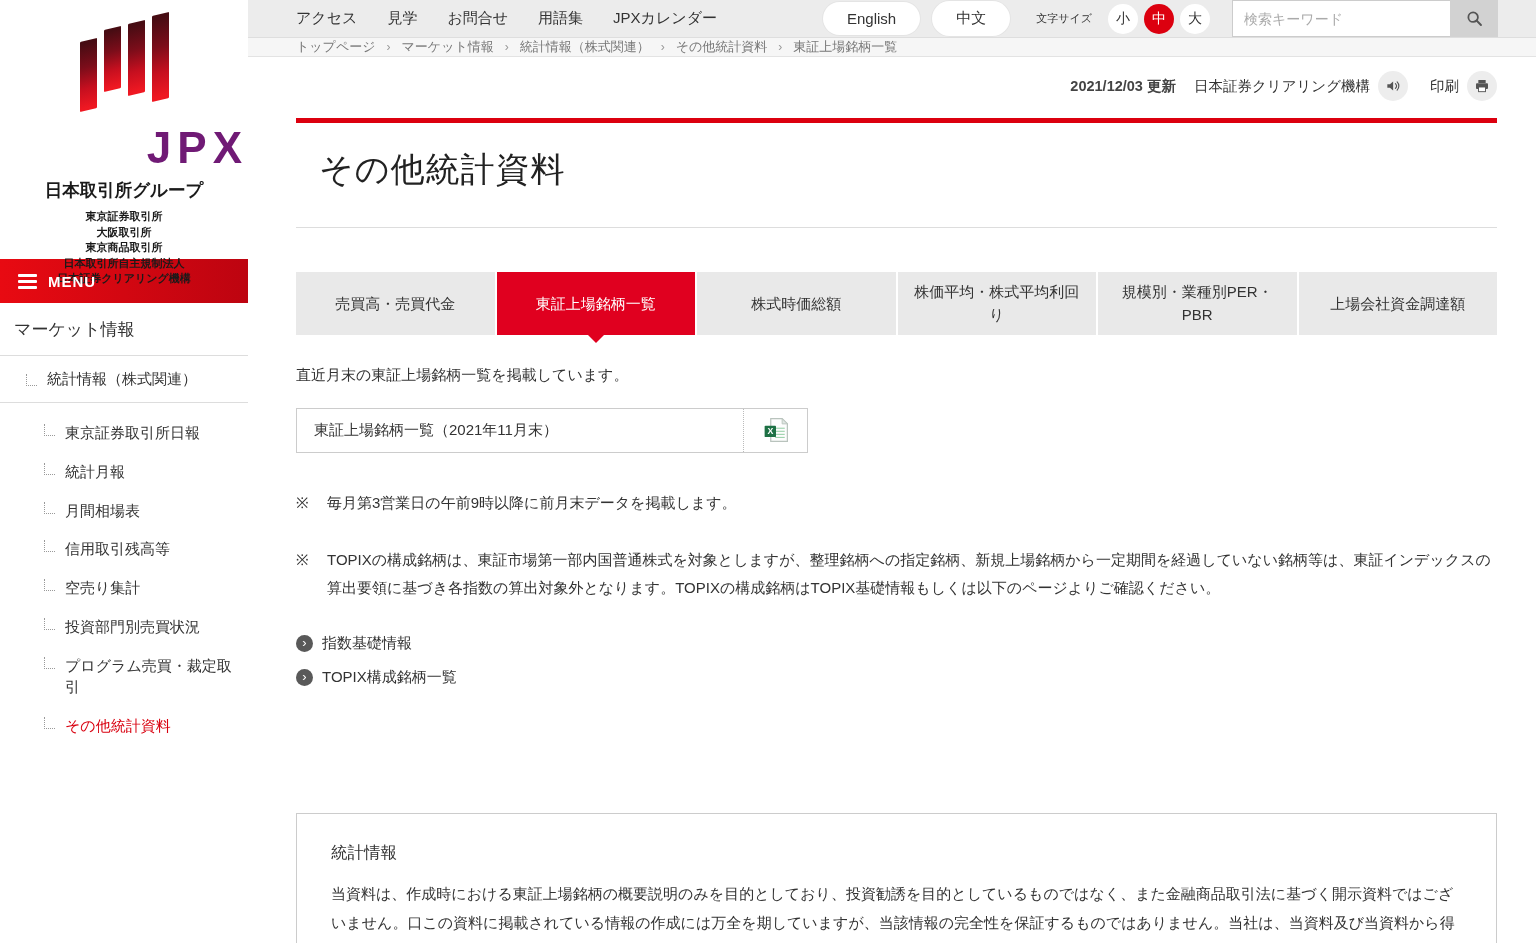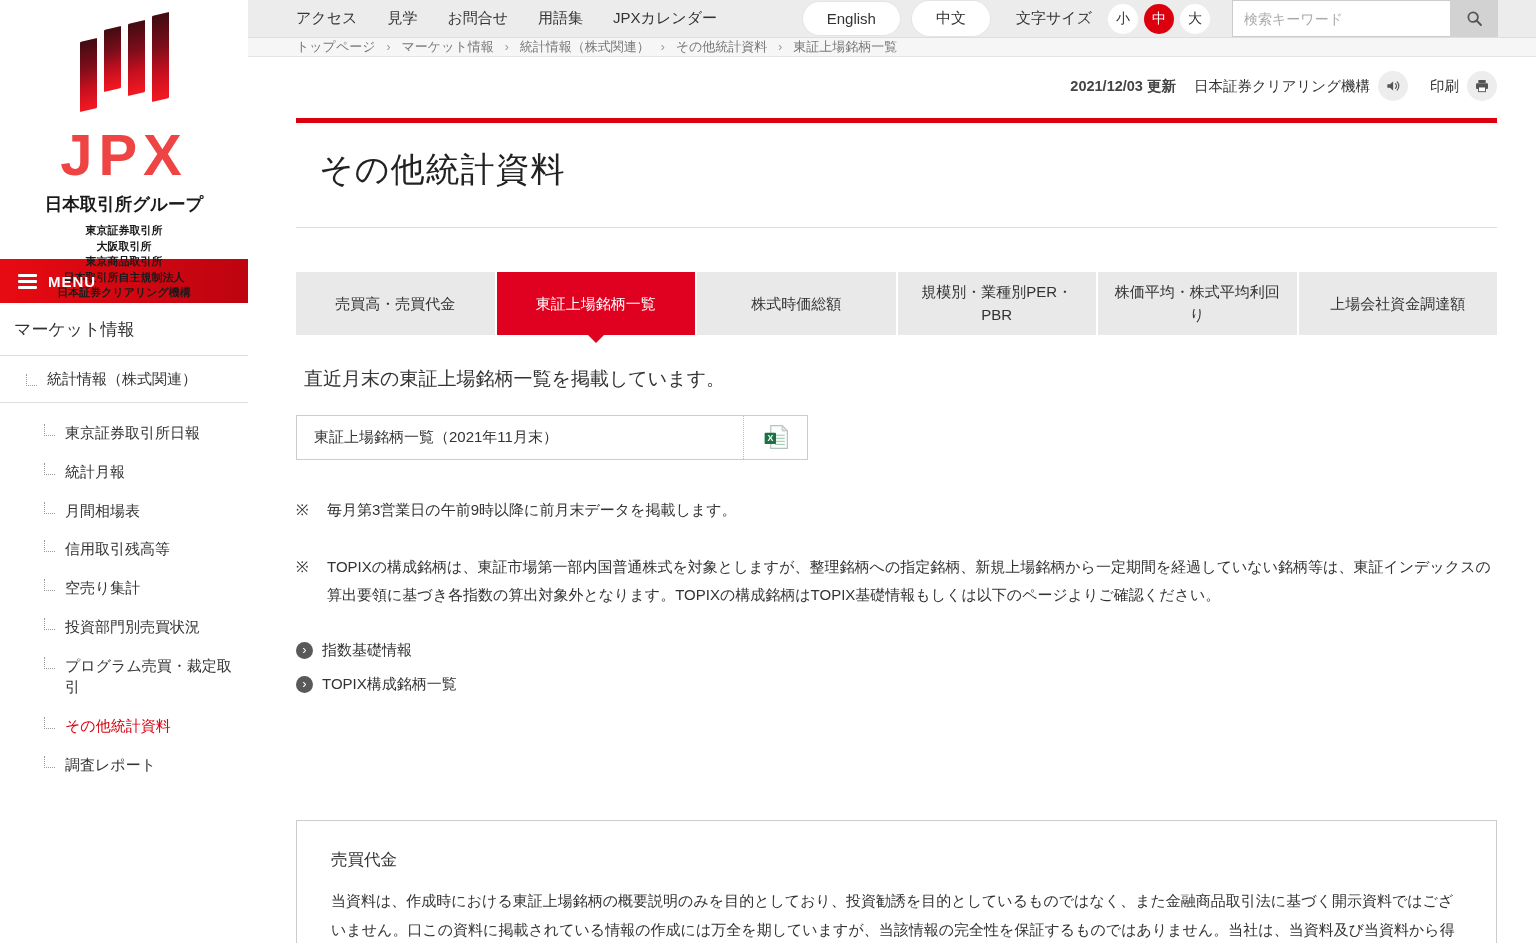--- a/index.html
+++ b/index.html
@@ -14,21 +14,21 @@
   
   .sidebar { flex:0 0 248px; width:248px; background:#fff; }
   .logo-block { text-align:center; padding-top:14px; height:259px; cursor:pointer; }
   .logo-bars { display:flex; gap:7px; justify-content:center; height:104px; align-items:flex-start; }
   .bar { width:17px; transform:skewY(-14deg); border-radius:1px;
          background:linear-gradient(178deg,#470c13 4%,#7c0d1a 38%,#c60f1f 68%,#ef1822 96%); }
   .bar.b1{ height:70px; margin-top:26px; }
   .bar.b2{ height:62px; margin-top:14px; }
   .bar.b3{ height:72px; margin-top:8px; }
   .bar.b4{ height:86px; margin-top:0; }
-  .logo-jpx { font-size:58px; font-weight:700; letter-spacing:6px; color:#ef4444; line-height:1; margin-top:8px; }
+  .logo-jpx { font-size:44px; font-weight:700; letter-spacing:6px; color:#701a75; line-height:1; margin-top:8px;text-align:right; }
   .logo-group { font-size:17.5px; font-weight:700; color:#1a1a1a; margin-top:8px; }
   .logo-cos { margin-top:7px; }
   .co-line { font-size:11px; font-weight:700; color:#1a1a1a; line-height:15.5px; }
 
   .menu-band { height:44px; background:linear-gradient(90deg,#e80a12,#bd0410);
     color:#fff; display:flex; align-items:center; padding-left:18px; gap:11px;
     font-size:15px; font-weight:700; letter-spacing:1px; cursor:pointer; }
   .hb { width:19px; display:flex; flex-direction:column; gap:3px; }
   .hb i { height:3px; background:#fff; display:block; border-radius:1px; }
 
@@ -46,21 +46,21 @@
   
   .main { flex:1; display:flex; flex-direction:column; min-width:0; }
 
   .utilbar { height:55px; background:#ececec; display:flex; align-items:center;
              padding:0 38px 0 48px; border-bottom:1px solid #dedede;gap:7px; }
   .util-links { display:flex; gap:30px; list-style:none; margin:0; padding:0; font-size:15px; color:#333; }
   .util-links li { cursor:pointer; }
   .util-right { margin-left:auto; display:flex; align-items:center; }
   .pill { background:#fff; border-radius:18px; padding:8px 24px; font-size:15px; color:#333;
           margin-left:12px; cursor:pointer; box-shadow:0 0 0 1px rgba(0,0,0,0.03); }
-  .fs-label { font-size:15px; margin:0 10px 0 26px; }
+  .fs-label { font-size:11px; margin:0 10px 0 26px; }
   .fs-circle { width:30px; height:30px; border-radius:50%; background:#fff; color:#333;
                display:flex; align-items:center; justify-content:center; font-size:14px;
                margin-left:6px; cursor:pointer; }
   .fs-circle.active { background:#dc000f; color:#fff; }
   .searchwrap { display:flex; margin-left:22px; }
   .search-input { width:218px; height:37px; border:1px solid #ccc; border-right:none;
                   padding:0 11px; font-size:14px; color:#333; background:#fff; outline:none;
                   font-family:"Liberation Sans",sans-serif; }
   .search-input::placeholder { color:#aaa; }
   .search-btn { width:48px; height:37px; background:#d2d2d2; border:none; cursor:pointer;
@@ -88,21 +88,21 @@
   .page-title { font-size:34px; font-weight:400; color:#222; margin:0; letter-spacing:1px; }
 
   .tabs { display:flex; gap:2px; margin-top:44px; }
   .tab { flex:1; background:#e9e9e9; min-height:62px; display:flex; align-items:center;
          justify-content:center; text-align:center; font-size:15px; color:#333;
          padding:8px 16px; line-height:1.55; position:relative; cursor:pointer; }
   .tab.active { background:#e0001f; color:#fff; }
   .tab.active::after { content:""; position:absolute; left:50%; bottom:-8px; transform:translateX(-50%);
                        border:8px solid transparent; border-top:8px solid #e0001f; border-bottom:none; }
 
-  .intro { margin:31px 8px 0; font-size:19px; color:#333; }
+  .intro { margin:31px 0 0; font-size:15px; color:#333; }
 
   .dl-box { margin-top:23px; width:512px; border:1px solid #ccc; display:flex; align-items:stretch;
             background:#fff; cursor:pointer; }
   .dl-label { flex:1; padding:12px 17px; font-size:15px; display:flex; align-items:center; }
   .dl-icon-cell { flex:0 0 64px; border-left:1px dotted #bbb; display:flex; align-items:center; justify-content:center; }
 
   .notes { margin-top:36px; }
   .note { display:flex; font-size:15px; line-height:1.85; color:#333; }
   .note + .note { margin-top:30px; }
   .note-marker { flex:0 0 31px; }
@@ -181,24 +181,20 @@
           <span class="tree"></span>
           <span class="side-label">投資部門別売買状況</span>
         </div>
         <div class="side-item lv2">
           <span class="tree"></span>
           <span class="side-label">プログラム売買・裁定取引</span>
         </div>
         <div class="side-item lv2 active">
           <span class="tree"></span>
           <span class="side-label">その他統計資料</span>
-        </div>
-        <div class="side-item lv2">
-          <span class="tree"></span>
-          <span class="side-label">調査レポート</span>
         </div>
       </nav>
   </aside>
 
   <div class="main">
 
     <div class="utilbar">
       <ul class="util-links" id="util-links">
           <li class="util-link">アクセス</li>
           <li class="util-link">見学</li>
@@ -261,22 +257,22 @@
       </div>
 
       <div class="title-block">
         <h1 class="page-title">その他統計資料</h1>
       </div>
 
       <div class="tabs" id="tabs">
           <div class="tab">売買高・売買代金</div>
           <div class="tab active">東証上場銘柄一覧</div>
           <div class="tab">株式時価総額</div>
+          <div class="tab">株価平均・株式平均利回り</div>
           <div class="tab">規模別・業種別PER・PBR</div>
-          <div class="tab">株価平均・株式平均利回り</div>
           <div class="tab">上場会社資金調達額</div>
         </div>
 
       <p class="intro">直近月末の東証上場銘柄一覧を掲載しています。</p>
 
       <div class="dl-box">
         <span class="dl-label">東証上場銘柄一覧（2021年11月末）</span>
         <span class="dl-icon-cell">
           <svg width="28" height="28" viewBox="0 0 32 32">
             <path d="M10 3h13l6 6v20H10z" fill="#fdfdfd" stroke="#b9c3bd" stroke-width="1.4"></path>
@@ -309,19 +305,19 @@
             <span class="arrow-circle">›</span>
             <span class="plink-label">指数基礎情報</span>
           </div>
           <div class="plink">
             <span class="arrow-circle">›</span>
             <span class="plink-label">TOPIX構成銘柄一覧</span>
           </div>
         </div>
 
       <div class="disclaimer">
-        <h2 class="disc-title">売買代金</h2>
+        <h2 class="disc-title">統計情報</h2>
         <p class="disc-body">当資料は、作成時における東証上場銘柄の概要説明のみを目的としており、投資勧誘を目的としているものではなく、また金融商品取引法に基づく開示資料ではございません。口この資料に掲載されている情報の作成には万全を期していますが、当該情報の完全性を保証するものではありません。当社は、当資料及び当資料から得た情報を利用したことにより発生するいかなる費用又は損害等の一切について責任を負いません。</p>
       </div>
 
     </div>
   </div>
 </div>
 
 </body></html>

